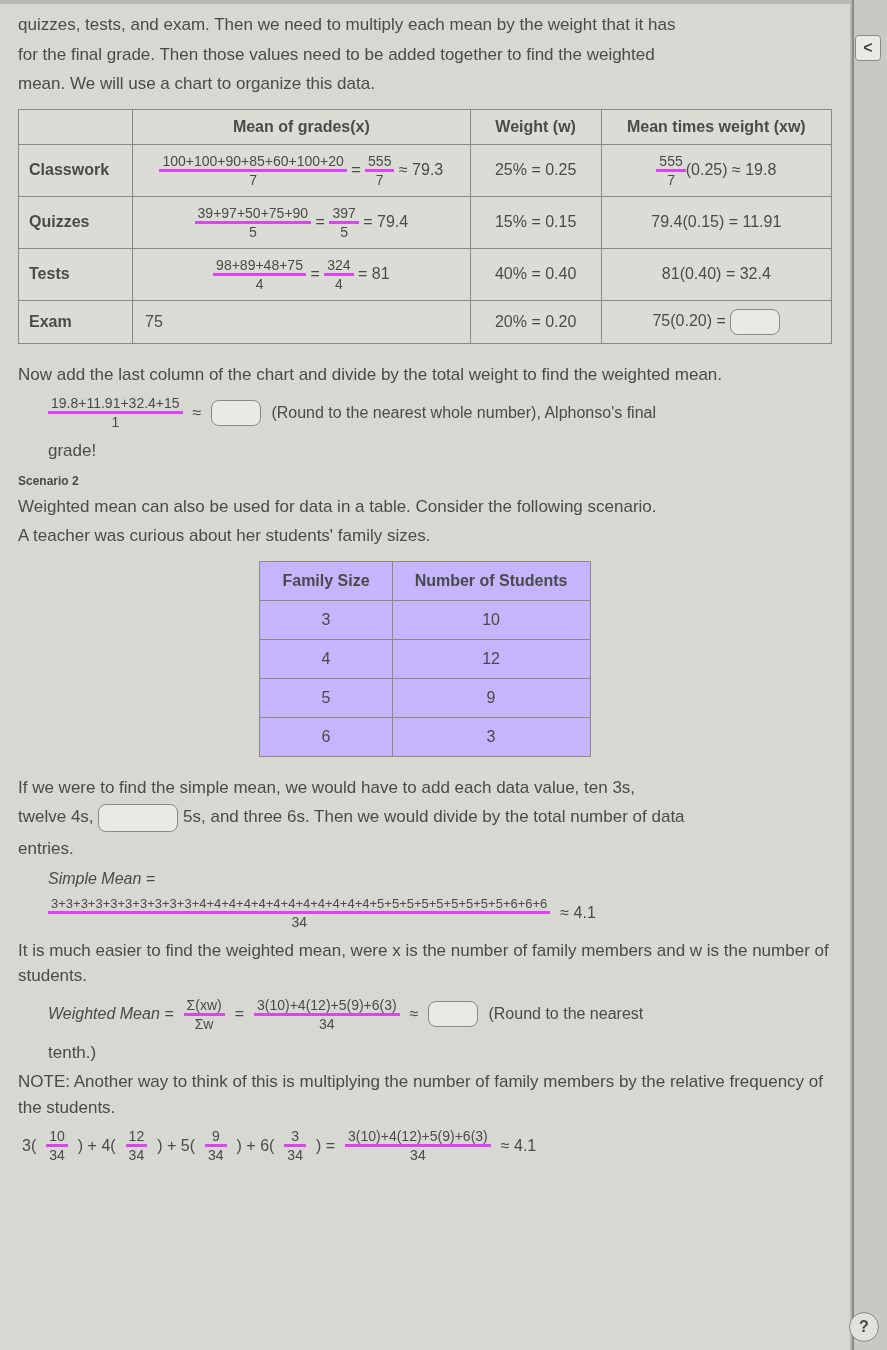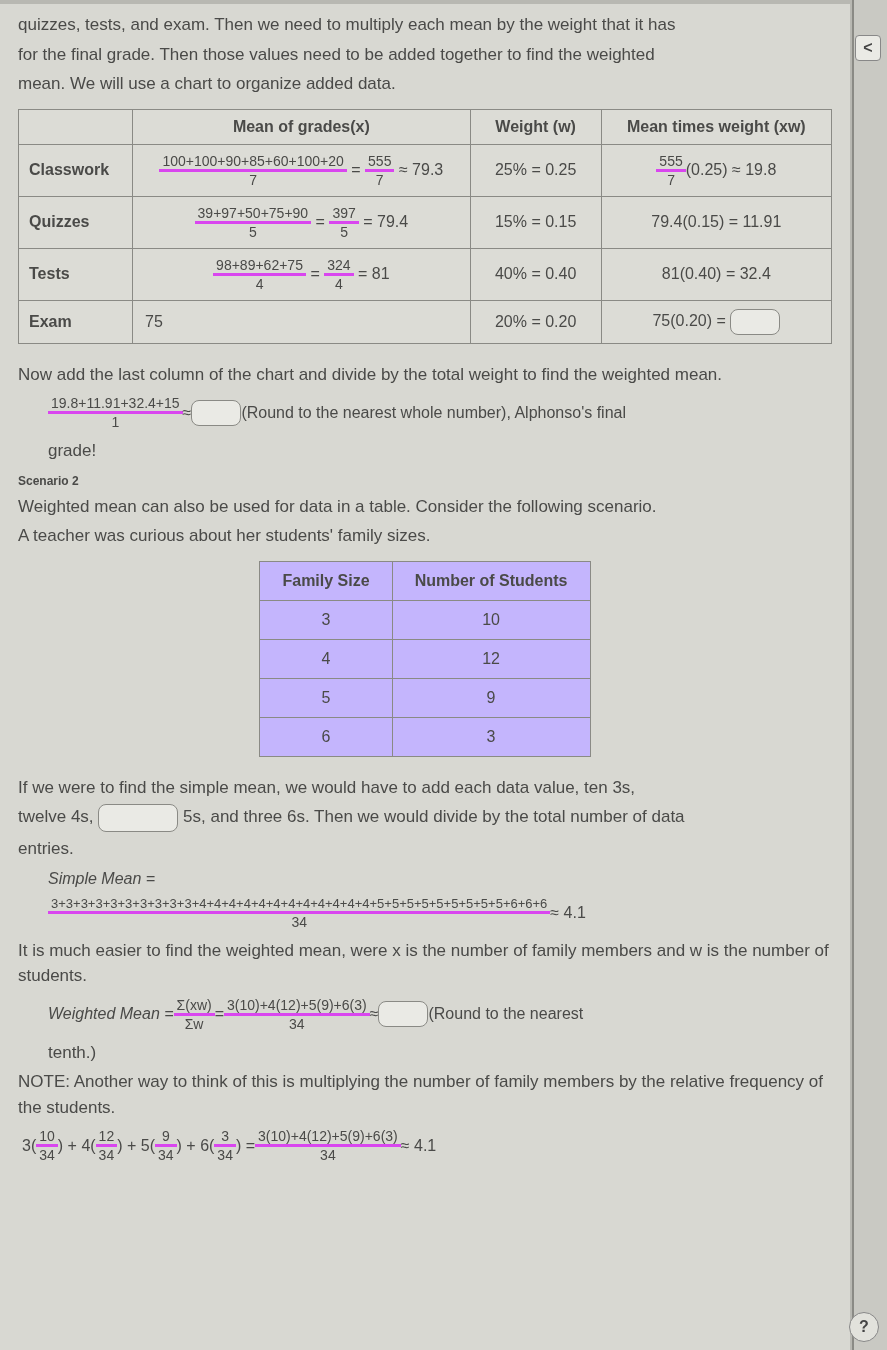--- a/index.html
+++ b/index.html
@@ -85,21 +85,21 @@
   margin: 12px auto 18px auto;
   background: #c4b5fd;
 }
 table.family th, table.family td {
   border: 1px solid #8a8a85;
   padding: 10px 22px;
   text-align: center;
   font-size: 16px;
 }
 table.family th { font-weight: bold; }
-.eq-line { margin: 8px 0 8px 30px; font-size: 16px; display: flex; align-items: center; flex-wrap: wrap; gap: 0;}
+.eq-line { margin: 8px 0 8px 30px; font-size: 16px; display: flex; align-items: center; flex-wrap: wrap; gap: 10px;}
 .longfrac .num { font-size: 13px; white-space: nowrap;}
 .help-btn {
   position: absolute;
   right: 8px;
   bottom: 8px;
   width: 30px;
   height: 30px;
   background: #e2e2dc;
   border: 1px solid #888;
   border-radius: 50%;
@@ -113,21 +113,21 @@
 .ml { margin-left: 30px; }
 .i { font-style: italic; }
 </style>
 </head>
 <body>
 
 <div class="page">
 
   <p class="intro">quizzes, tests, and exam. Then we need to multiply each mean by the weight that it has</p>
   <p>for the final grade. Then those values need to be added together to find the weighted</p>
-  <p>mean. We will use a chart to organize added data.</p>
+  <p>mean. We will use a chart to organize this data.</p>
 
   <table class="grades">
     <tbody>
         <tr>
       <th></th>
       <th>Mean of grades(x)</th>
       <th>Weight (w)</th>
       <th>Mean times weight (xw)</th>
     </tr>
     <tr>
@@ -150,21 +150,21 @@
         =
         <span class="frac"><span class="num">397</span><span class="den">5</span></span>
         <span>= 79.4</span>
       </td>
       <td>15% = 0.15</td>
       <td>79.4(0.15) = 11.91</td>
     </tr>
     <tr>
       <td class="rowlabel">Tests</td>
       <td>
-        <span class="frac"><span class="num">98+89+62+75</span><span class="den">4</span></span>
+        <span class="frac"><span class="num">98+89+48+75</span><span class="den">4</span></span>
         =
         <span class="frac"><span class="num">324</span><span class="den">4</span></span>
         <span>= 81</span>
       </td>
       <td>40% = 0.40</td>
       <td>81(0.40) = 32.4</td>
     </tr>
     <tr>
       <td class="rowlabel">Exam</td>
       <td style="text-align:left;padding-left:12px">75</td>

